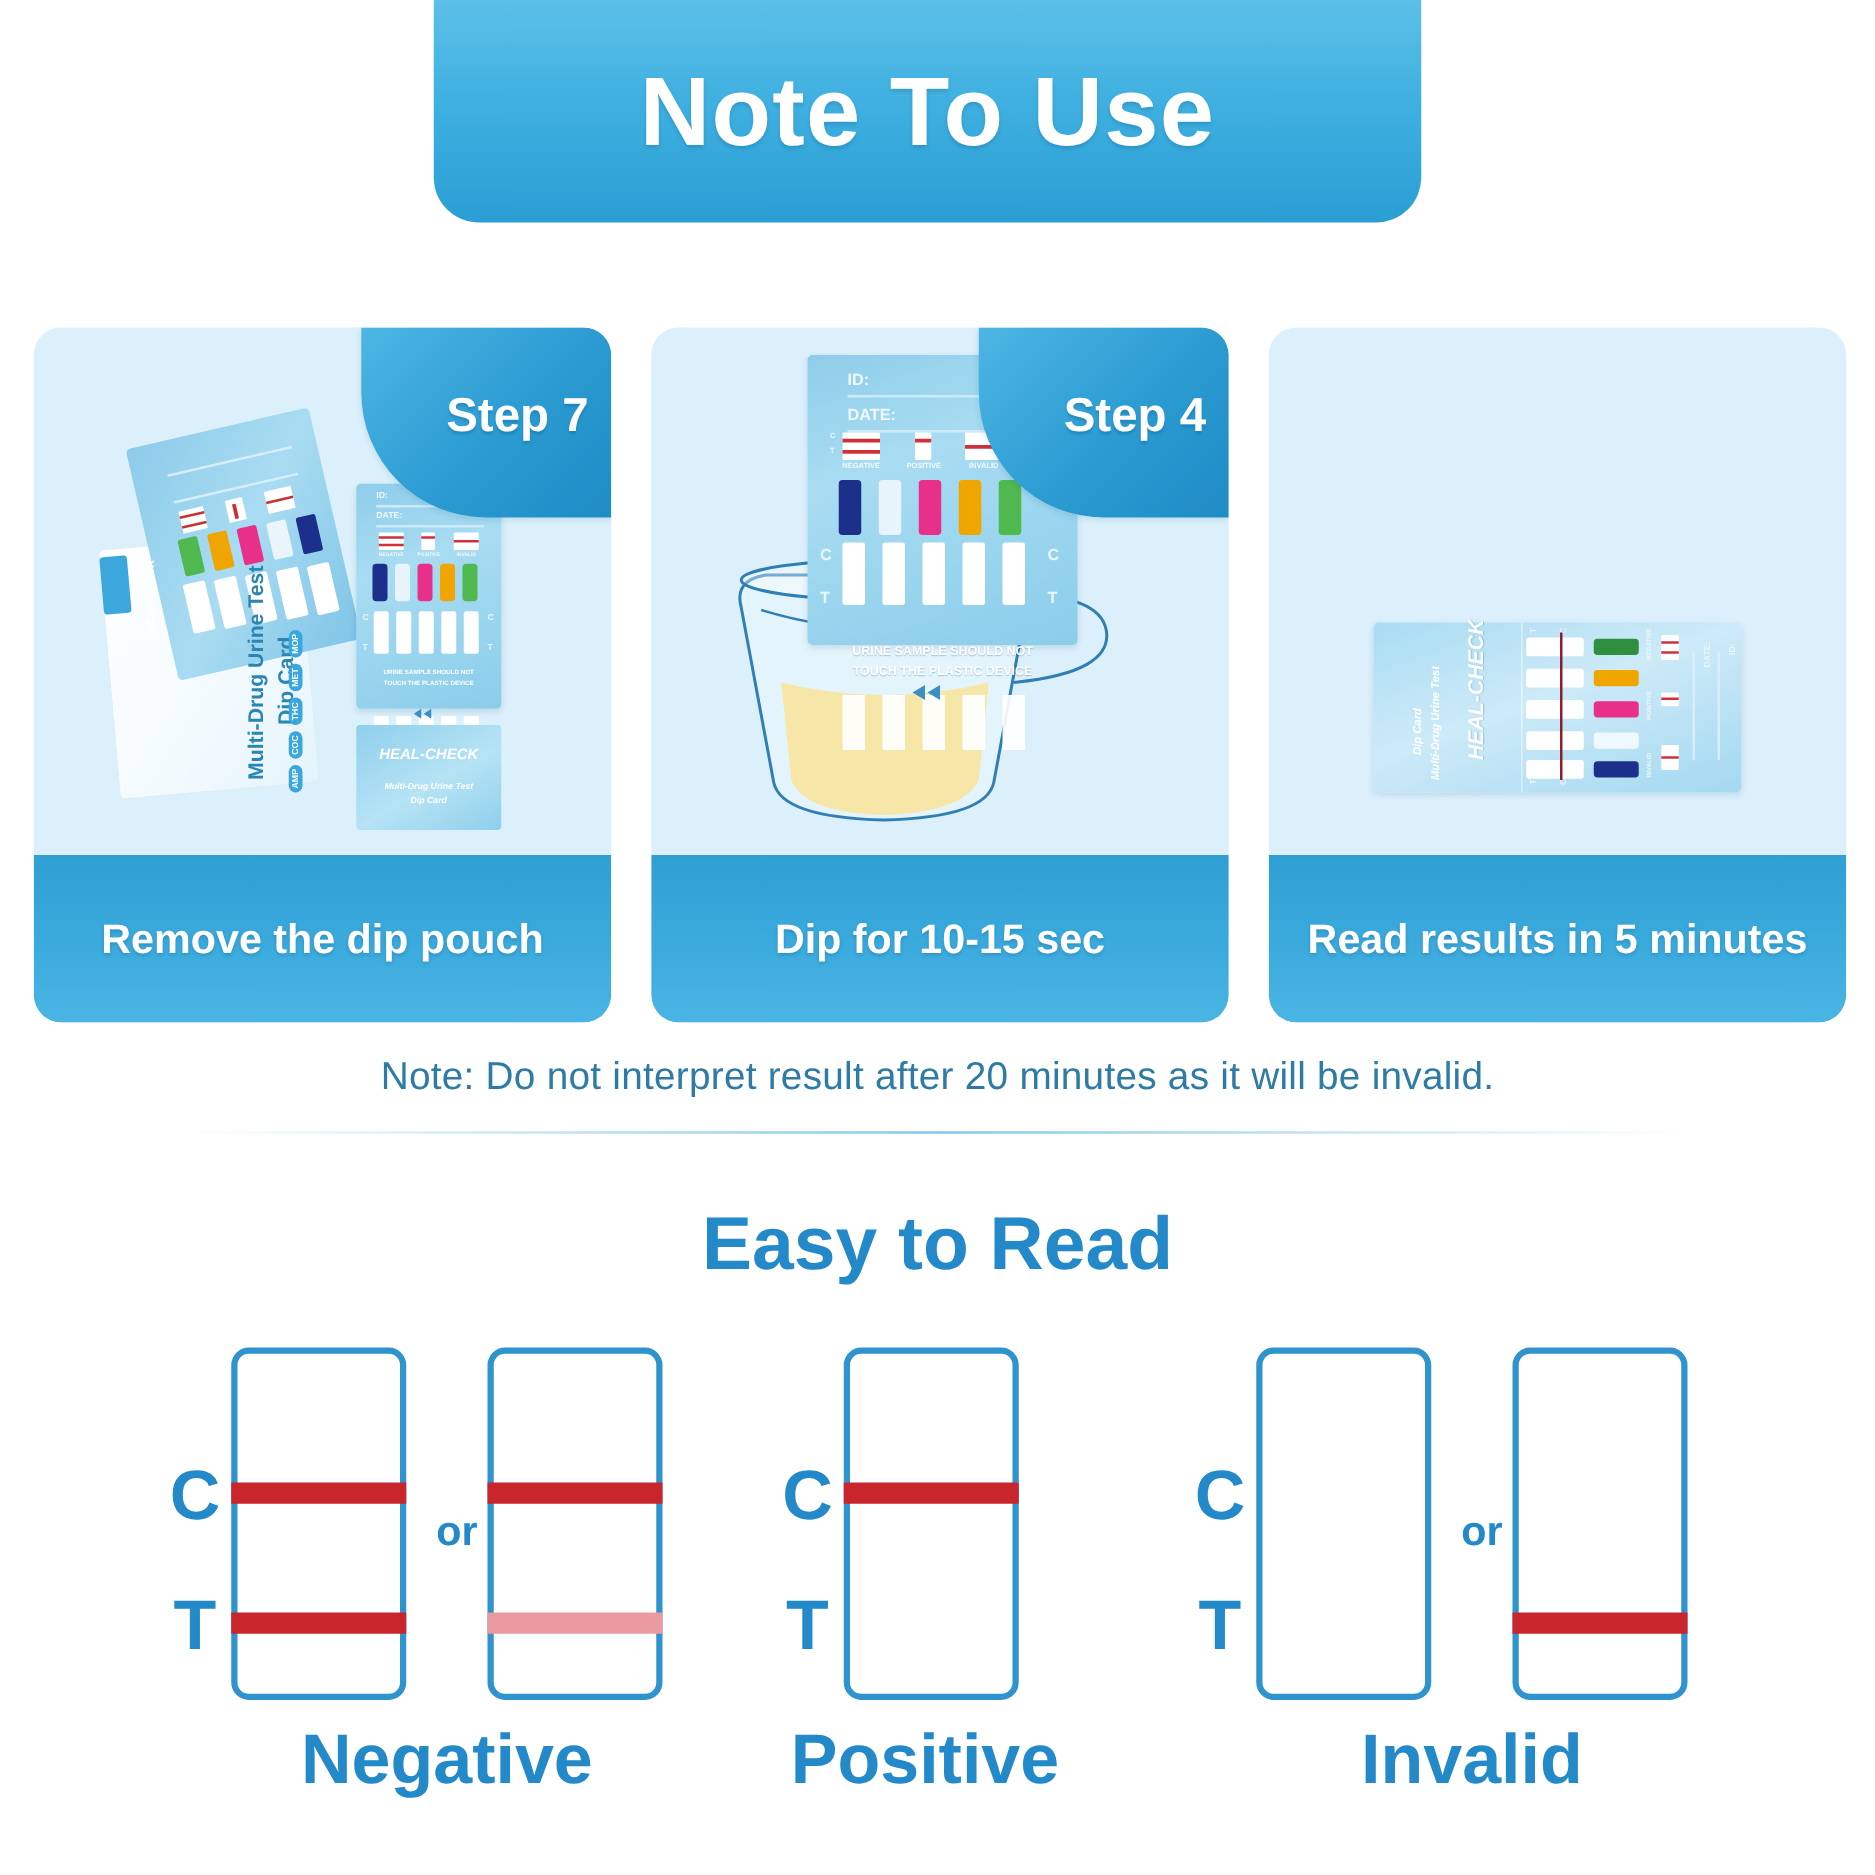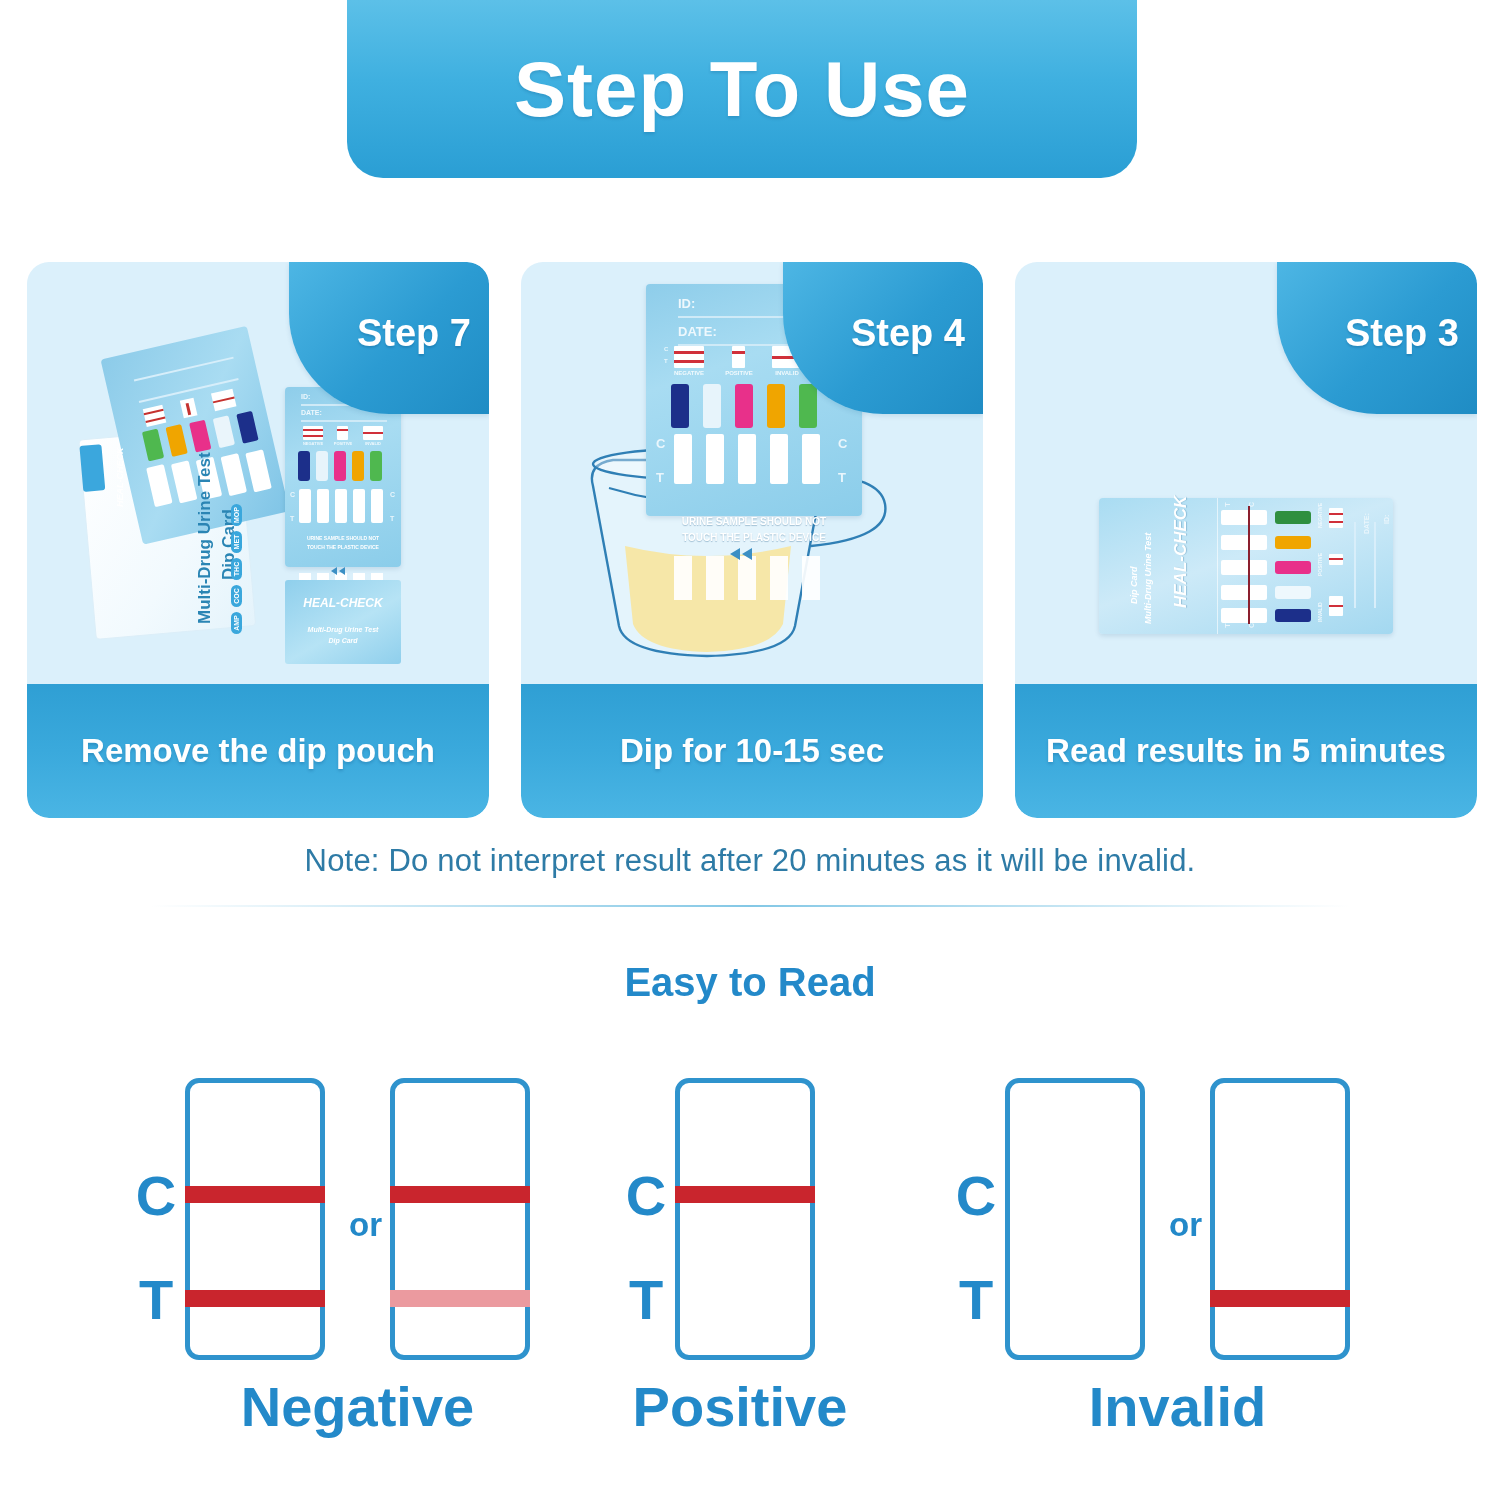--- a/index.html
+++ b/index.html
@@ -81,21 +81,21 @@
     position:absolute;left:0;top:843px;width:1500px;text-align:center;
     color:#2e7ba6;font-size:31px;letter-spacing:.2px;
   }
   .divider{
     position:absolute;left:150px;top:905px;width:1200px;height:2px;
     background:linear-gradient(90deg,rgba(110,190,225,0) 0%,rgba(110,190,225,.85) 50%,rgba(110,190,225,0) 100%);
   }
   
   .read-title{
     position:absolute;left:0;top:960px;width:1500px;text-align:center;
-    color:#2389c9;font-size:40px;font-weight:bold;
+    color:#2389c9;font-size:60px;font-weight:bold;
   }
   .results-row{position:absolute;left:0;top:1078px;width:1500px;height:360px;}
   .result-group{position:absolute;top:0;}
   .g-neg{left:130px;}
   .g-pos{left:620px;}
   .g-inv{left:950px;}
   .ct-labels{position:absolute;left:0;top:0;width:52px;height:282px;}
   .ct-c,.ct-t{
     position:absolute;left:0;width:52px;text-align:center;
     color:#2389c9;font-size:56px;font-weight:bold;line-height:1;
@@ -116,21 +116,21 @@
   }
   .result-label{
     position:absolute;top:296px;text-align:center;
     color:#2389c9;font-size:56px;font-weight:bold;white-space:nowrap;
   }
 </style>
 </head>
 <body>
 
 <div class="header-banner">
-  <div class="header-title">Step To Use</div>
+  <div class="header-title">Note To Use</div>
 </div>
 
 <div class="steps-row">
 
   <div class="step-card c1">
     <div class="step-illustration">
 
       <svg width="462" height="422" style="position:absolute;left:0;top:0;">
         <defs>
           <linearGradient id="cardg1" x1="0" y1="0" x2="1" y2="1">
@@ -370,23 +370,20 @@
             <div class="redline" style="top:9px;"></div>
           </div>
           <div style="position:absolute;left:146px;top:36px;font-size:7px;color:#eaf6fc;font-weight:bold;transform:rotate(-90deg);transform-origin:left top;white-space:nowrap;">DATE:</div>
           <div style="position:absolute;left:137px;top:110px;width:86px;height:2px;background:#d8eefa;transform:rotate(-90deg);transform-origin:left top;"></div>
           <div style="position:absolute;left:166px;top:26px;font-size:7px;color:#eaf6fc;font-weight:bold;transform:rotate(-90deg);transform-origin:left top;white-space:nowrap;">ID:</div>
           <div style="position:absolute;left:157px;top:110px;width:86px;height:2px;background:#d8eefa;transform:rotate(-90deg);transform-origin:left top;"></div>
         </div>
       </div>
     </div>
 
-    <div class="step-badge">
-      <span class="step-badge-label">Step 3</span>
-    </div>
     <div class="step-caption">
       <div class="step-caption-text">Read results in 5 minutes</div>
     </div>
   </div>
 </div>
 
 <div class="note-text">Note: Do not interpret result after 20 minutes as it will be invalid.</div>
 <div class="divider"></div>
 
 <div class="read-title">Easy to Read</div>

